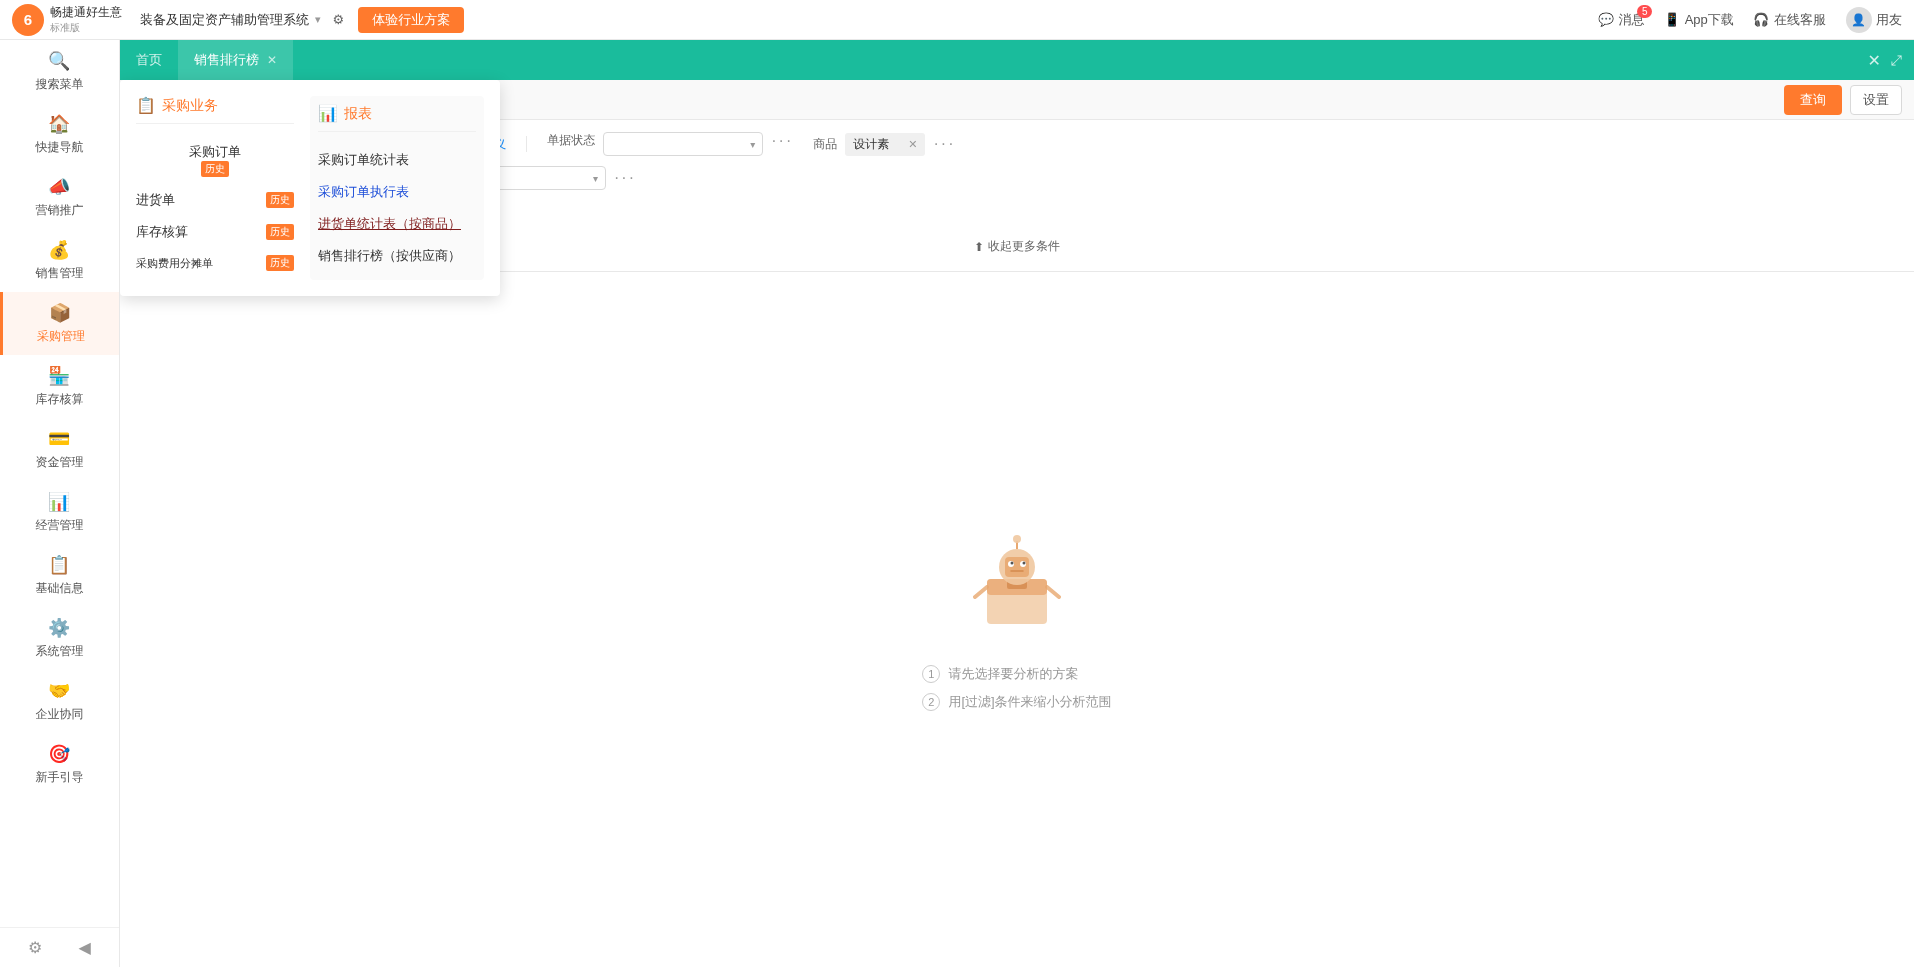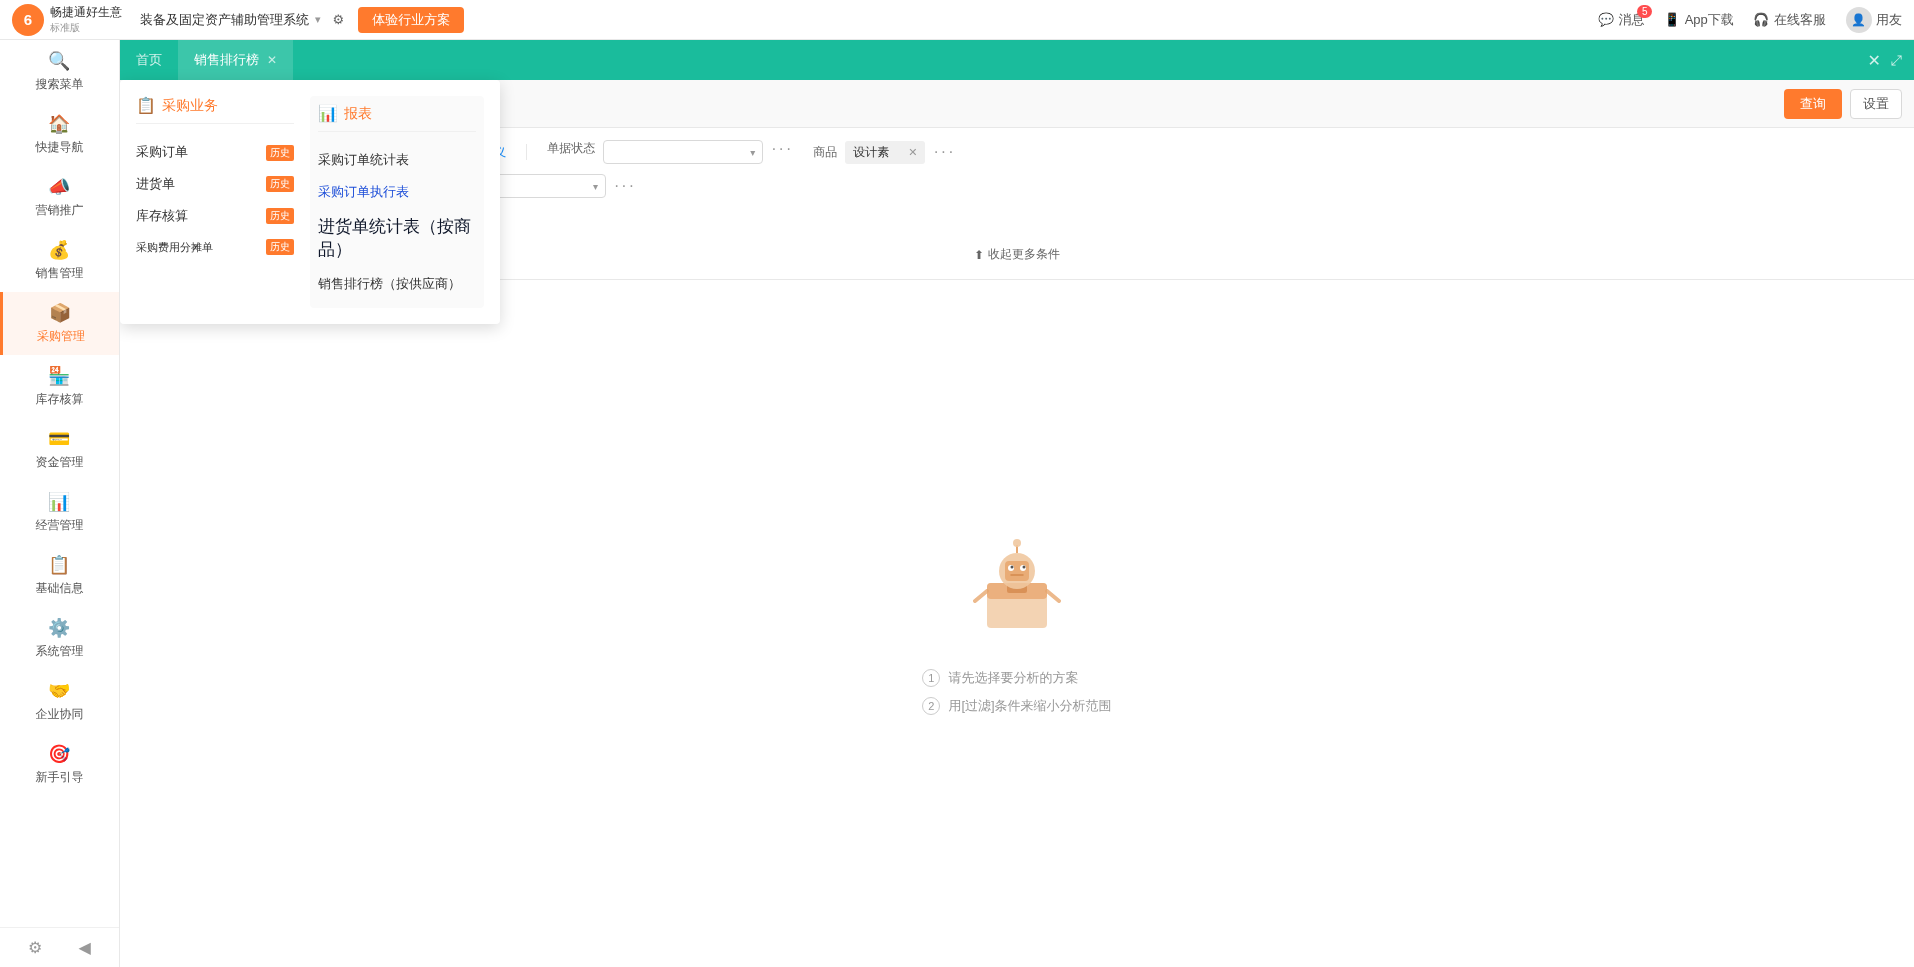--- a/index.html
+++ b/index.html
@@ -111,21 +111,21 @@
       <div style="padding:0 16px; height:40px; display:flex; align-items:center; cursor:pointer; font-size:13px; color:white; background:rgba(255,255,255,0.15); font-weight:500; gap:8px;">
         <span>销售排行榜</span>
         <span style="font-size:12px; color:rgba(255,255,255,0.7); cursor:pointer;">✕</span>
       </div>
       <div style="margin-left:auto; display:flex; align-items:center; padding-right:12px; gap:10px;">
         <span style="color:rgba(255,255,255,0.8); cursor:pointer; font-size:16px;">✕</span>
         <span style="color:rgba(255,255,255,0.8); cursor:pointer; font-size:14px;">⤢</span>
       </div>
     </div>
 
-    <div style="height:48px; background:#f9f9f9; border-bottom:1px solid #e8e8e8; display:flex; align-items:center; padding:0 12px; gap:20px; flex-shrink:0;">
+    <div style="height:40px; background:#f9f9f9; border-bottom:1px solid #e8e8e8; display:flex; align-items:center; padding:0 12px; gap:20px; flex-shrink:0;">
       <div style="display:flex; align-items:center; gap:4px; color:#555; cursor:pointer; font-size:12px;">
         <span>❓</span>
         <span>帮助</span>
       </div>
       <div style="display:flex; align-items:center; gap:4px; color:#555; cursor:pointer; font-size:12px;">
         <span>🖨</span>
         <span>按模板打印</span>
         <span style="color:#999; font-size:10px;">▾</span>
       </div>
       <div style="display:flex; align-items:center; gap:4px; color:#555; cursor:pointer; font-size:12px;">
@@ -254,21 +254,21 @@
     </div>
 
     <div style="position:absolute; top:0; left:0; right:0; bottom:0; z-index:90;"></div>
     <div style="position:absolute; top:40px; left:0; background:white; box-shadow:0 4px 16px rgba(0,0,0,0.15); border-radius:4px; z-index:100; width:380px; padding:16px; display:flex; gap:16px;">
 
       <div style="flex:1;">
         <div style="display:flex; align-items:center; gap:6px; font-size:14px; font-weight:500; color:#ff7a2d; margin-bottom:12px; padding-bottom:8px; border-bottom:1px solid #f0f0f0;">
           <span style="font-size:16px;">📋</span>
           <span>采购业务</span>
         </div>
-        <div style="display:flex; align-items:flex-end; padding:7px 0; cursor:pointer; gap:8px;">
+        <div style="display:flex; align-items:center; padding:7px 0; cursor:pointer; flex-direction:column;">
           <span style="font-size:13px; color:#333; flex:1;">采购订单</span>
           <span style="background:#ff7a2d; color:white; font-size:10px; padding:1px 4px; border-radius:2px;">历史</span>
         </div>
         <div style="display:flex; align-items:center; padding:7px 0; cursor:pointer; gap:8px;">
           <span style="font-size:13px; color:#333; flex:1;">进货单</span>
           <span style="background:#ff7a2d; color:white; font-size:10px; padding:1px 4px; border-radius:2px;">历史</span>
         </div>
         <div style="display:flex; align-items:center; padding:7px 0; cursor:pointer; gap:8px;">
           <span style="font-size:13px; color:#333; flex:1;">库存核算</span>
           <span style="background:#ff7a2d; color:white; font-size:10px; padding:1px 4px; border-radius:2px;">历史</span>
@@ -284,21 +284,21 @@
           <span style="font-size:16px;">📊</span>
           <span>报表</span>
         </div>
         <div style="padding:7px 0; cursor:pointer;">
           <span style="font-size:13px; color:#333;text-align:right;">采购订单统计表</span>
         </div>
         <div style="padding:7px 0; cursor:pointer;">
           <span style="font-size:13px; color:#1d4ed8;">采购订单执行表</span>
         </div>
         <div style="padding:7px 0; cursor:pointer;">
-          <span style="font-size:17px; color:#0f172a;">进货单统计表（按商品）</span>
+          <span style="font-size:13px; color:#7f1d1d;text-decoration:underline;">进货单统计表（按商品）</span>
         </div>
         <div style="padding:7px 0; cursor:pointer;">
           <span style="font-size:13px; color:#333;">销售排行榜（按供应商）</span>
         </div>
       </div>
     </div>
 
   </div>
 </div>
 

